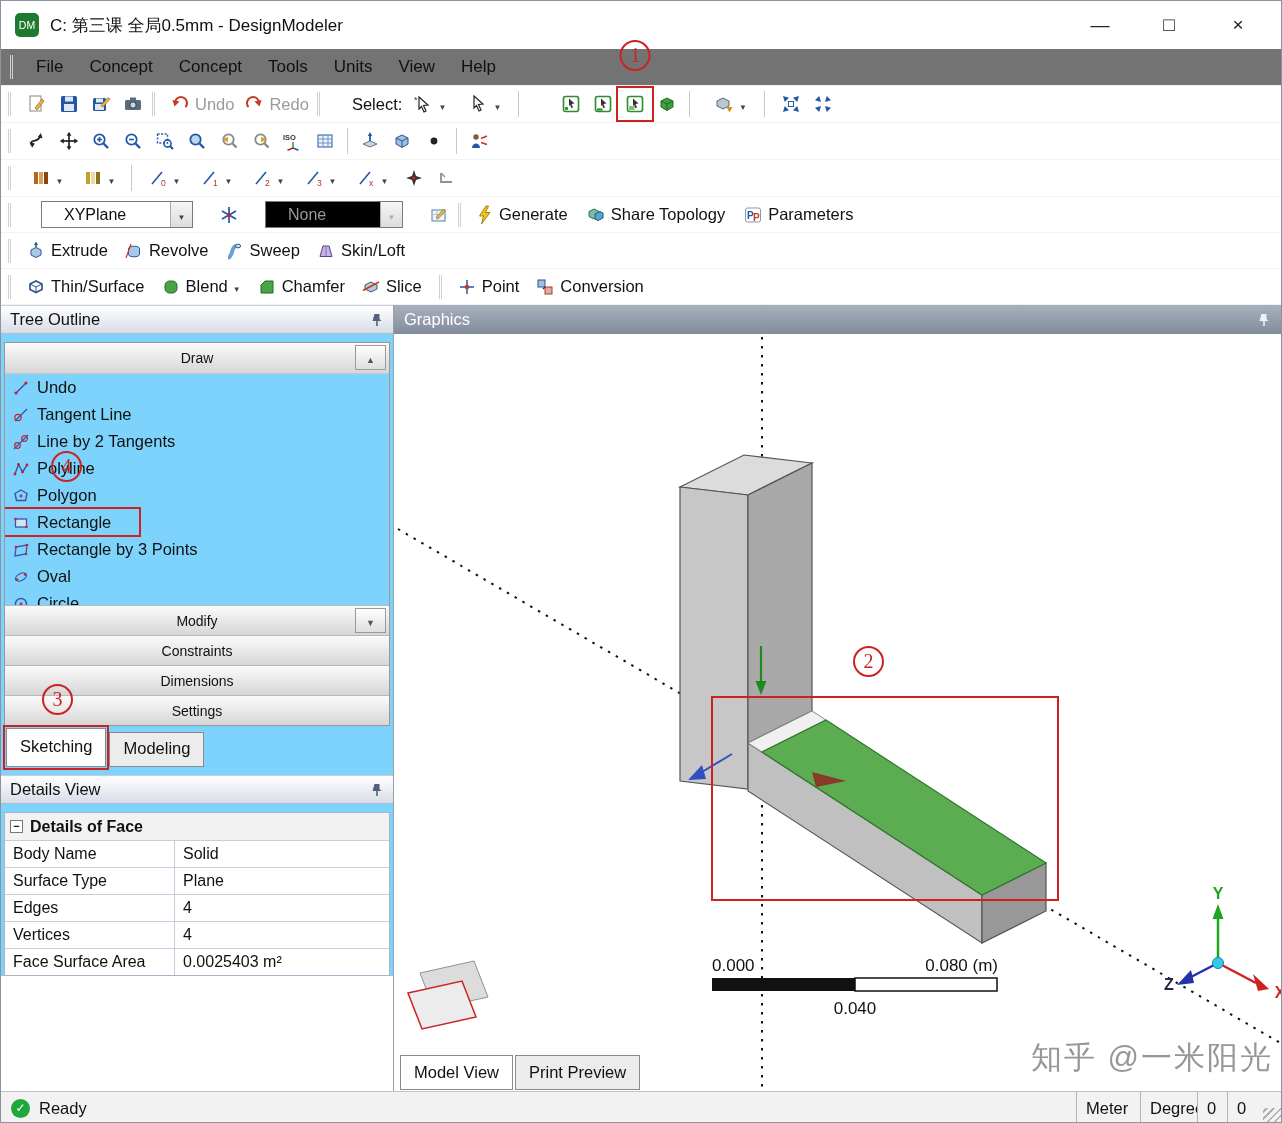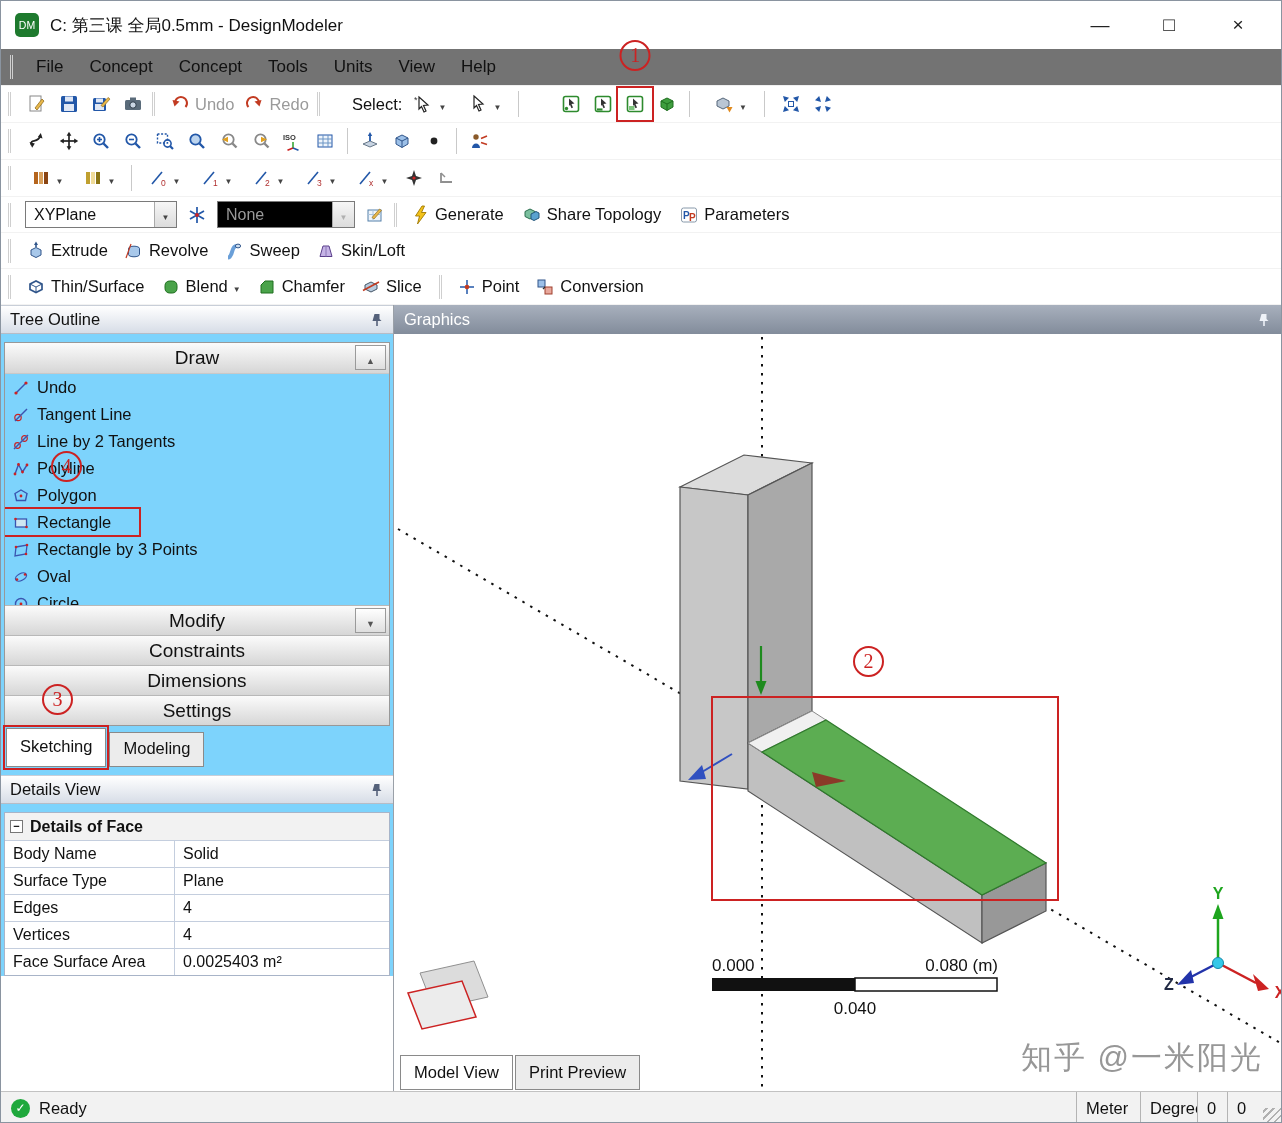--- a/index.html
+++ b/index.html
@@ -16,29 +16,29 @@
 
 .tb{height:37px;display:flex;align-items:center;padding-left:4px;background:#fff;border-bottom:1px solid #f2f2f2;position:relative}
 .tb6{height:36px}
 .grip{width:6px;height:24px;border-left:3px double #cfcfcf;margin:0 7px 0 3px;flex:none}
 .sep{width:1px;height:26px;background:#c9c9c9;margin:0 6px;flex:none}
 .tbtn{height:30px;min-width:32px;display:flex;align-items:center;justify-content:center;gap:5px;padding:0 5px;position:relative;flex:none}
 .tbtn .lbl{font-size:16.5px;white-space:nowrap}
 .graytext{color:#9a9a9a}
 .dd::before{content:"▼";font-size:8px;color:#444}
 .dd.dis::before{color:#b0b0b0}
-.combo{width:152px;height:27px;border:1px solid #7a7a7a;background:#fff;display:flex;align-items:center;font-size:16px;padding-left:8px;margin:0 4px;flex:none}
+.combo{width:152px;height:27px;border:1px solid #7a7a7a;background:#fff;display:flex;align-items:center;font-size:16px;padding-left:22px;margin:0 20px;flex:none}
 .combo .cdd{margin-left:auto;width:22px;height:25px;background:linear-gradient(#f6f6f6,#dcdcdc);border-left:1px solid #aaa;display:flex;align-items:center;justify-content:center}
 .combo.disabled{background:#000000;color:#9a9a9a}
 
 .main{display:flex;height:786px}
 .left{width:393px;display:flex;flex-direction:column;background:#7dd3fc;border-right:1px solid #9aa0a8}
 .phead{height:29px;background:linear-gradient(#ffffff,#d7dde7);border-top:1px solid #c8ced8;border-bottom:1px solid #b6bcc6;display:flex;align-items:center;justify-content:space-between;padding:0 9px;font-size:16.5px;flex:none}
 .toolbox{position:relative;margin:8px 3px 0 3px;border:1px solid #989898}
-.box-hd{height:30px;background:linear-gradient(#fbfbfb,#d6d6d6);display:flex;align-items:center;justify-content:center;font-size:19px;position:relative;border-top:1px solid #b8b8b8}
+.box-hd{height:30px;background:linear-gradient(#fbfbfb,#d6d6d6);display:flex;align-items:center;justify-content:center;font-size:14px;position:relative;border-top:1px solid #b8b8b8}
 .box-hd:first-child{border-top:none}
 .box-hd .scrollbtn{position:absolute;right:3px;top:2px;width:31px;height:25px;border:1px solid #9a9a9a;background:linear-gradient(#ffffff,#dedede);display:flex;align-items:center;justify-content:center}
 .up-arrow::before{content:"▲";font-size:9px;color:#555}
 .down-arrow::before{content:"▼";font-size:9px;color:#555}
 .draw-items{height:232px;overflow:hidden;border-top:1px solid #c8c8c8}
 .ti{height:27px;display:flex;align-items:center;gap:8px;padding-left:8px;font-size:16.5px;position:relative}
 .ti svg{flex:none}
 
 .sk-tabs{display:flex;margin:2px 0 0 5px;position:relative;flex:none}
 .sktab{padding:8px 13px;border:1px solid #8a8a8a;background:#ececec;font-size:16.5px;margin-right:3px;position:relative}
@@ -54,21 +54,21 @@
 .dvalue{flex:1;display:flex;align-items:center;padding-left:8px;background:#fff}
 .left-fill{flex:1;background:#fff}
 
 .right{flex:1;display:flex;flex-direction:column;min-width:0}
 .ghead{height:29px;background:linear-gradient(#a8b0bd,#828c9b);color:#fff;display:flex;align-items:center;justify-content:space-between;padding:0 10px;font-size:16.5px;flex:none}
 .canvas{position:relative;flex:1;background:#fff;overflow:hidden}
 .scene{position:absolute;left:0;top:0}
 .gtabs{position:absolute;left:6px;bottom:1px;display:flex;z-index:20}
 .gtab{padding:7px 13px;border:1px solid #8a8a8a;background:#ececec;font-size:16.5px;margin-right:2px}
 .gtab.active{background:#fff}
-.watermark{position:absolute;right:18px;bottom:12px;font-size:31px;color:#979797;letter-spacing:2px;z-index:15;white-space:nowrap}
+.watermark{position:absolute;right:8px;bottom:12px;font-size:31px;color:#979797;letter-spacing:2px;z-index:15;white-space:nowrap}
 
 .status{height:33px;display:flex;align-items:stretch;border-top:1px solid #c2c2c2;background:#f2f2f2;font-size:16.5px}
 .scell{display:flex;align-items:center;padding:0 9px;border-left:1px solid #b4b4b4;overflow:hidden;white-space:nowrap}
 .scell.first{border-left:none;flex:1;gap:9px;padding-left:10px}
 .okico{width:19px;height:19px;border-radius:50%;background:#1fa83c;color:#fff;font-size:12px;display:flex;align-items:center;justify-content:center;flex:none}
 .okico::before{content:"✓"}
 .sizegrip{width:18px;align-self:flex-end;height:16px;background:repeating-linear-gradient(-45deg,#b0b0b0 0 2px,transparent 2px 5px)}
 
 .ann-circle{position:absolute;width:31px;height:31px;border:2.5px solid #cc2222;border-radius:50%;color:#cc2222;display:flex;align-items:center;justify-content:center;font-size:20px;font-family:"Liberation Serif",serif;z-index:60;background:transparent}
 .red-box{position:absolute;border:2.5px solid #cc2222;z-index:55;pointer-events:none}

